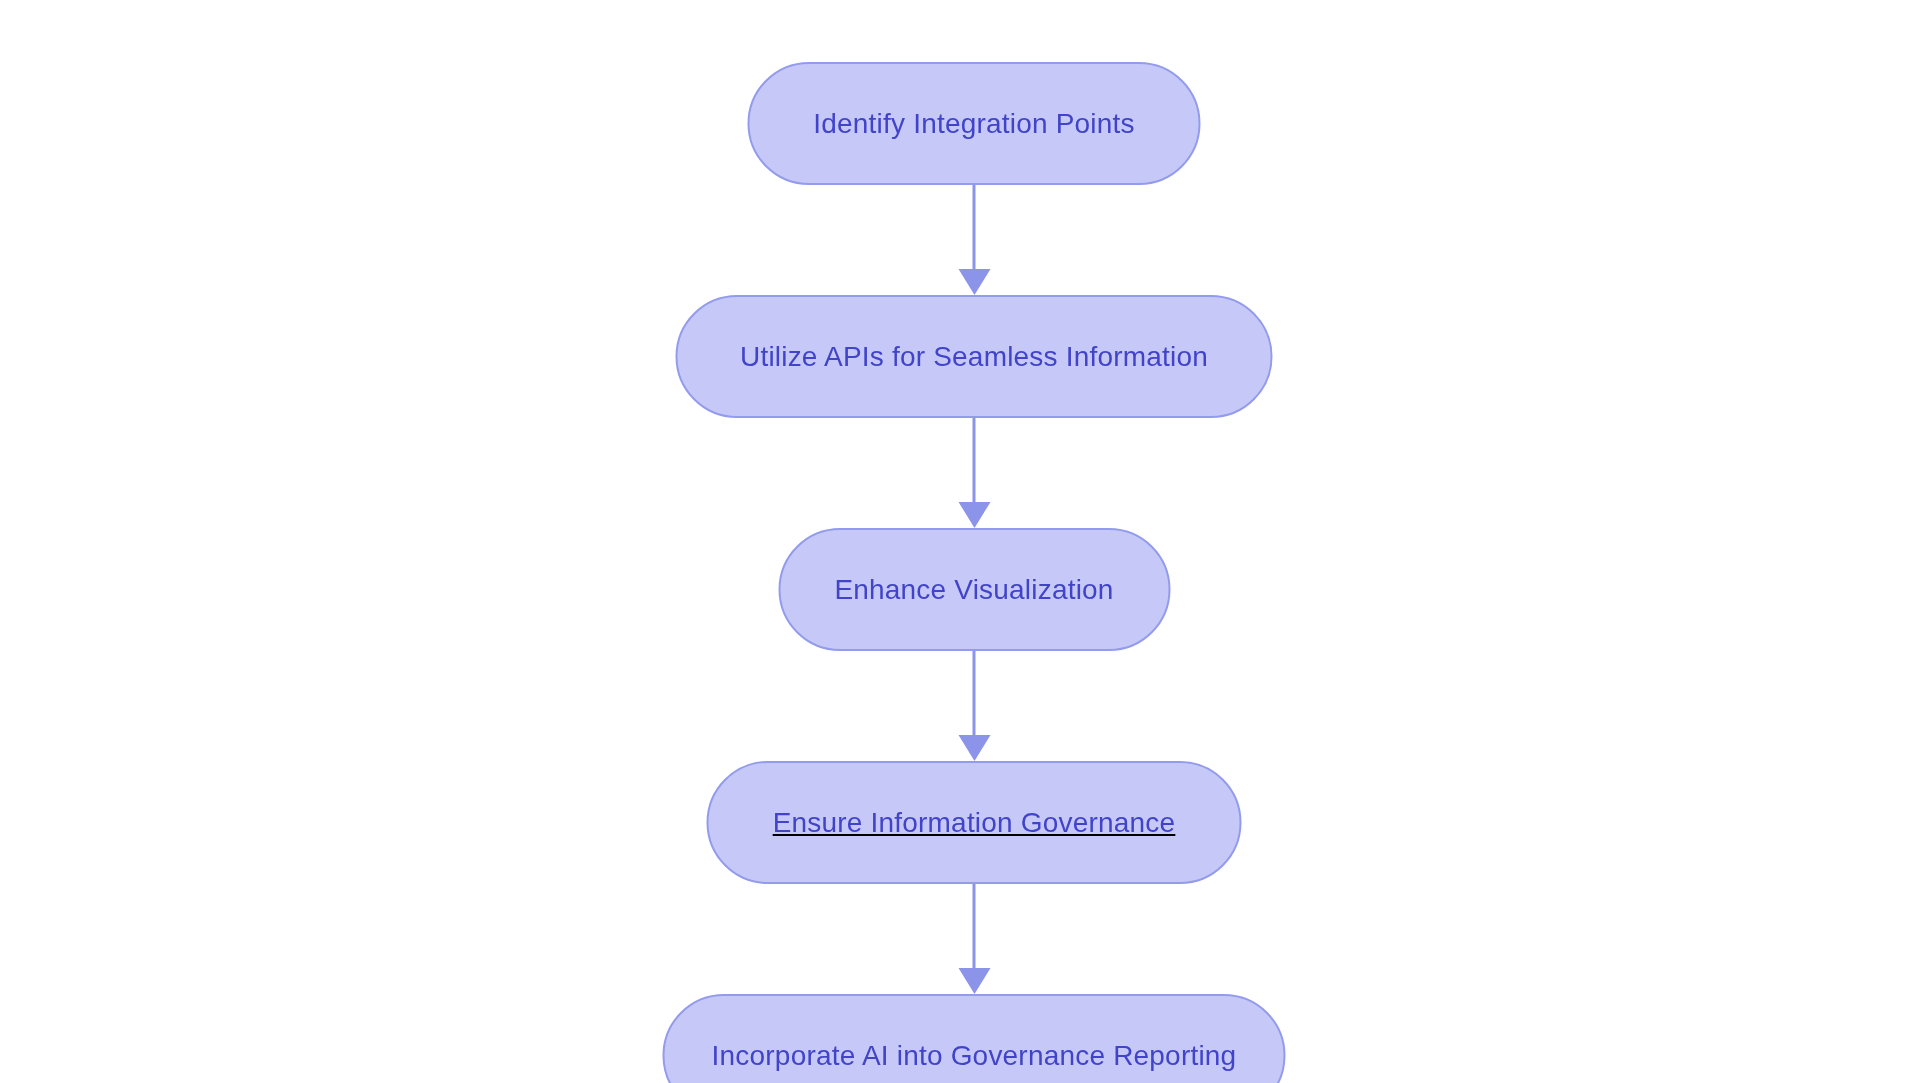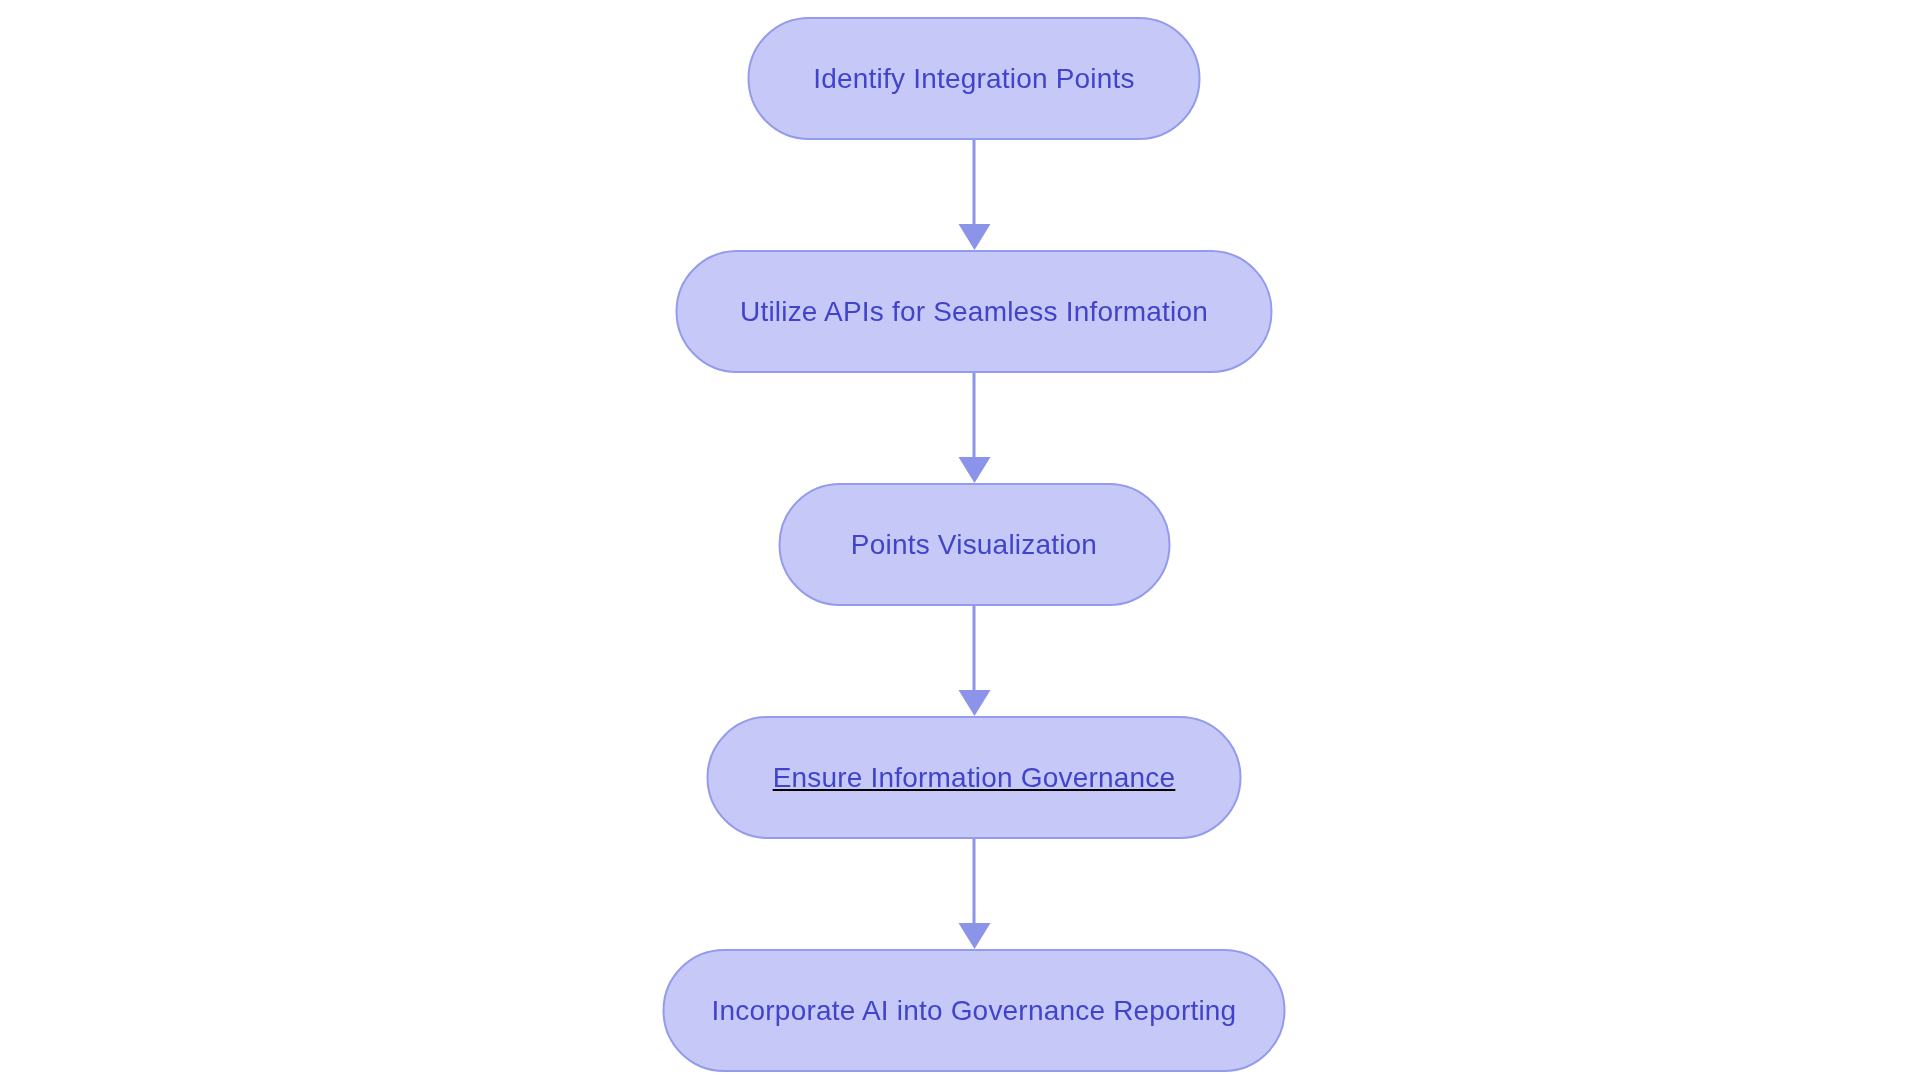--- a/index.html
+++ b/index.html
@@ -36,21 +36,21 @@
     align-items:center;
     justify-content:center;
     flex-shrink:0;
   }
   .node span{
     color:var(--node-text);
     font-size:28px;
     letter-spacing:0.2px;
     white-space:nowrap;
   }
-  .node-1{width:453px;}
+  .node-1{width:453px;margin-top:45px;}
   .node-2{width:597px;}
   .node-3{width:392px;}
   .node-4{width:535px;text-decoration:underline;}
   .node-5{width:623px;}
 
   .arrow{
     height:110px;
     width:32px;
     display:flex;
     flex-direction:column;
@@ -87,21 +87,21 @@
     <div class="node node-2">
       <span>Utilize APIs for Seamless Information</span>
     </div>
 
     <div class="arrow">
       <div class="arrow-line"></div>
       <div class="arrow-head"></div>
     </div>
 
     <div class="node node-3">
-      <span>Points Visualization</span>
+      <span>Enhance Visualization</span>
     </div>
 
     <div class="arrow">
       <div class="arrow-line"></div>
       <div class="arrow-head"></div>
     </div>
 
     <div class="node node-4">
       <span>Ensure Information Governance</span>
     </div>

